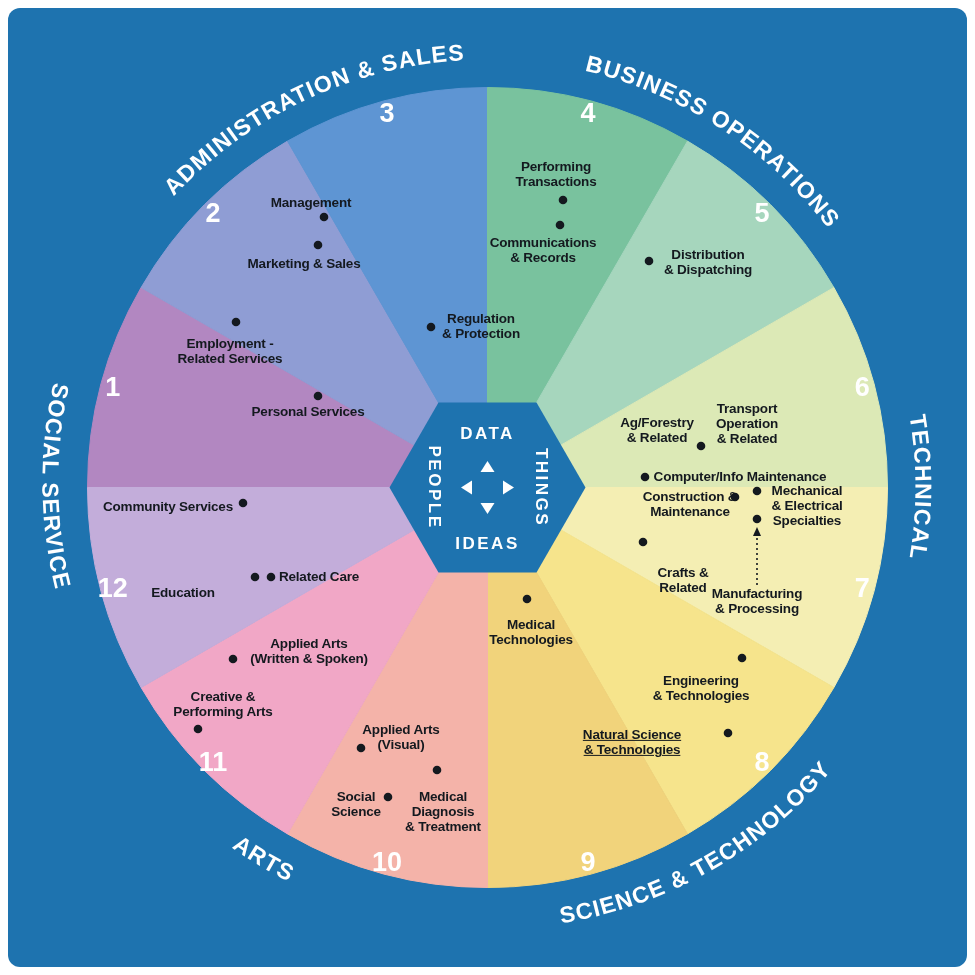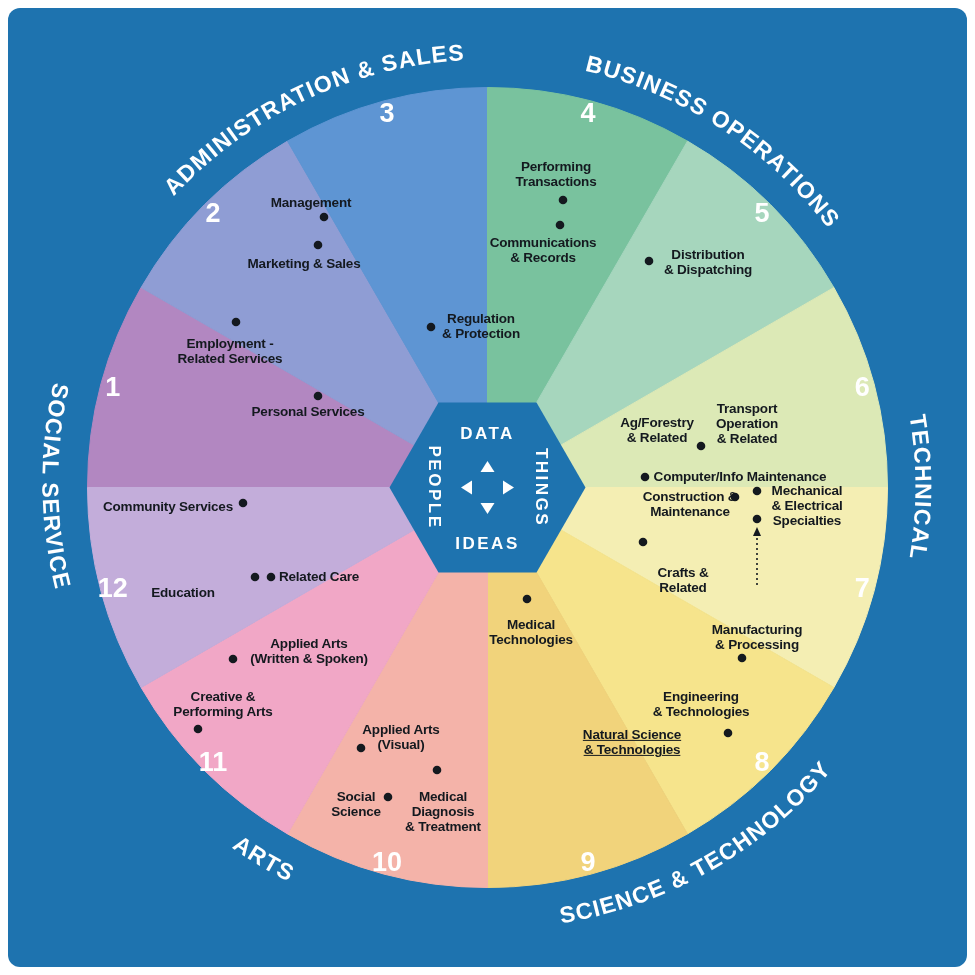--- a/index.html
+++ b/index.html
@@ -153,23 +153,23 @@
 Operation
 &amp; Related</div>
       <div class="career align-left" style="left: 740px; top: 477px;">Computer/Info Maintenance</div>
       <div class="career align-center" style="left: 678px; top: 504px; margin-left: 12px;">Construction &amp;
 Maintenance</div>
       <div class="career align-left" style="left: 807px; top: 506px;">Mechanical
 &amp; Electrical
 Specialties</div>
       <div class="career align-left" style="left: 683px; top: 580px;">Crafts &amp;
 Related</div>
-      <div class="career align-center" style="left: 757px; top: 601px; margin-top: 36px;">Manufacturing
+      <div class="career align-center" style="left: 757px; top: 601px;">Manufacturing
 &amp; Processing</div>
-      <div class="career align-center" style="left: 701px; top: 704px;">Engineering
+      <div class="career align-center" style="left: 701px; top: 688px;">Engineering
 &amp; Technologies</div>
       <div class="career align-center" style="left: 632px; top: 742px; text-decoration: underline;">Natural Science
 &amp; Technologies</div>
       <div class="career align-center" style="left: 531px; top: 632px;">Medical
 Technologies</div>
       <div class="career align-center" style="left: 443px; top: 812px;">Medical
 Diagnosis
 &amp; Treatment</div>
       <div class="career align-center" style="left: 356px; top: 804px;">Social
 Science</div>

